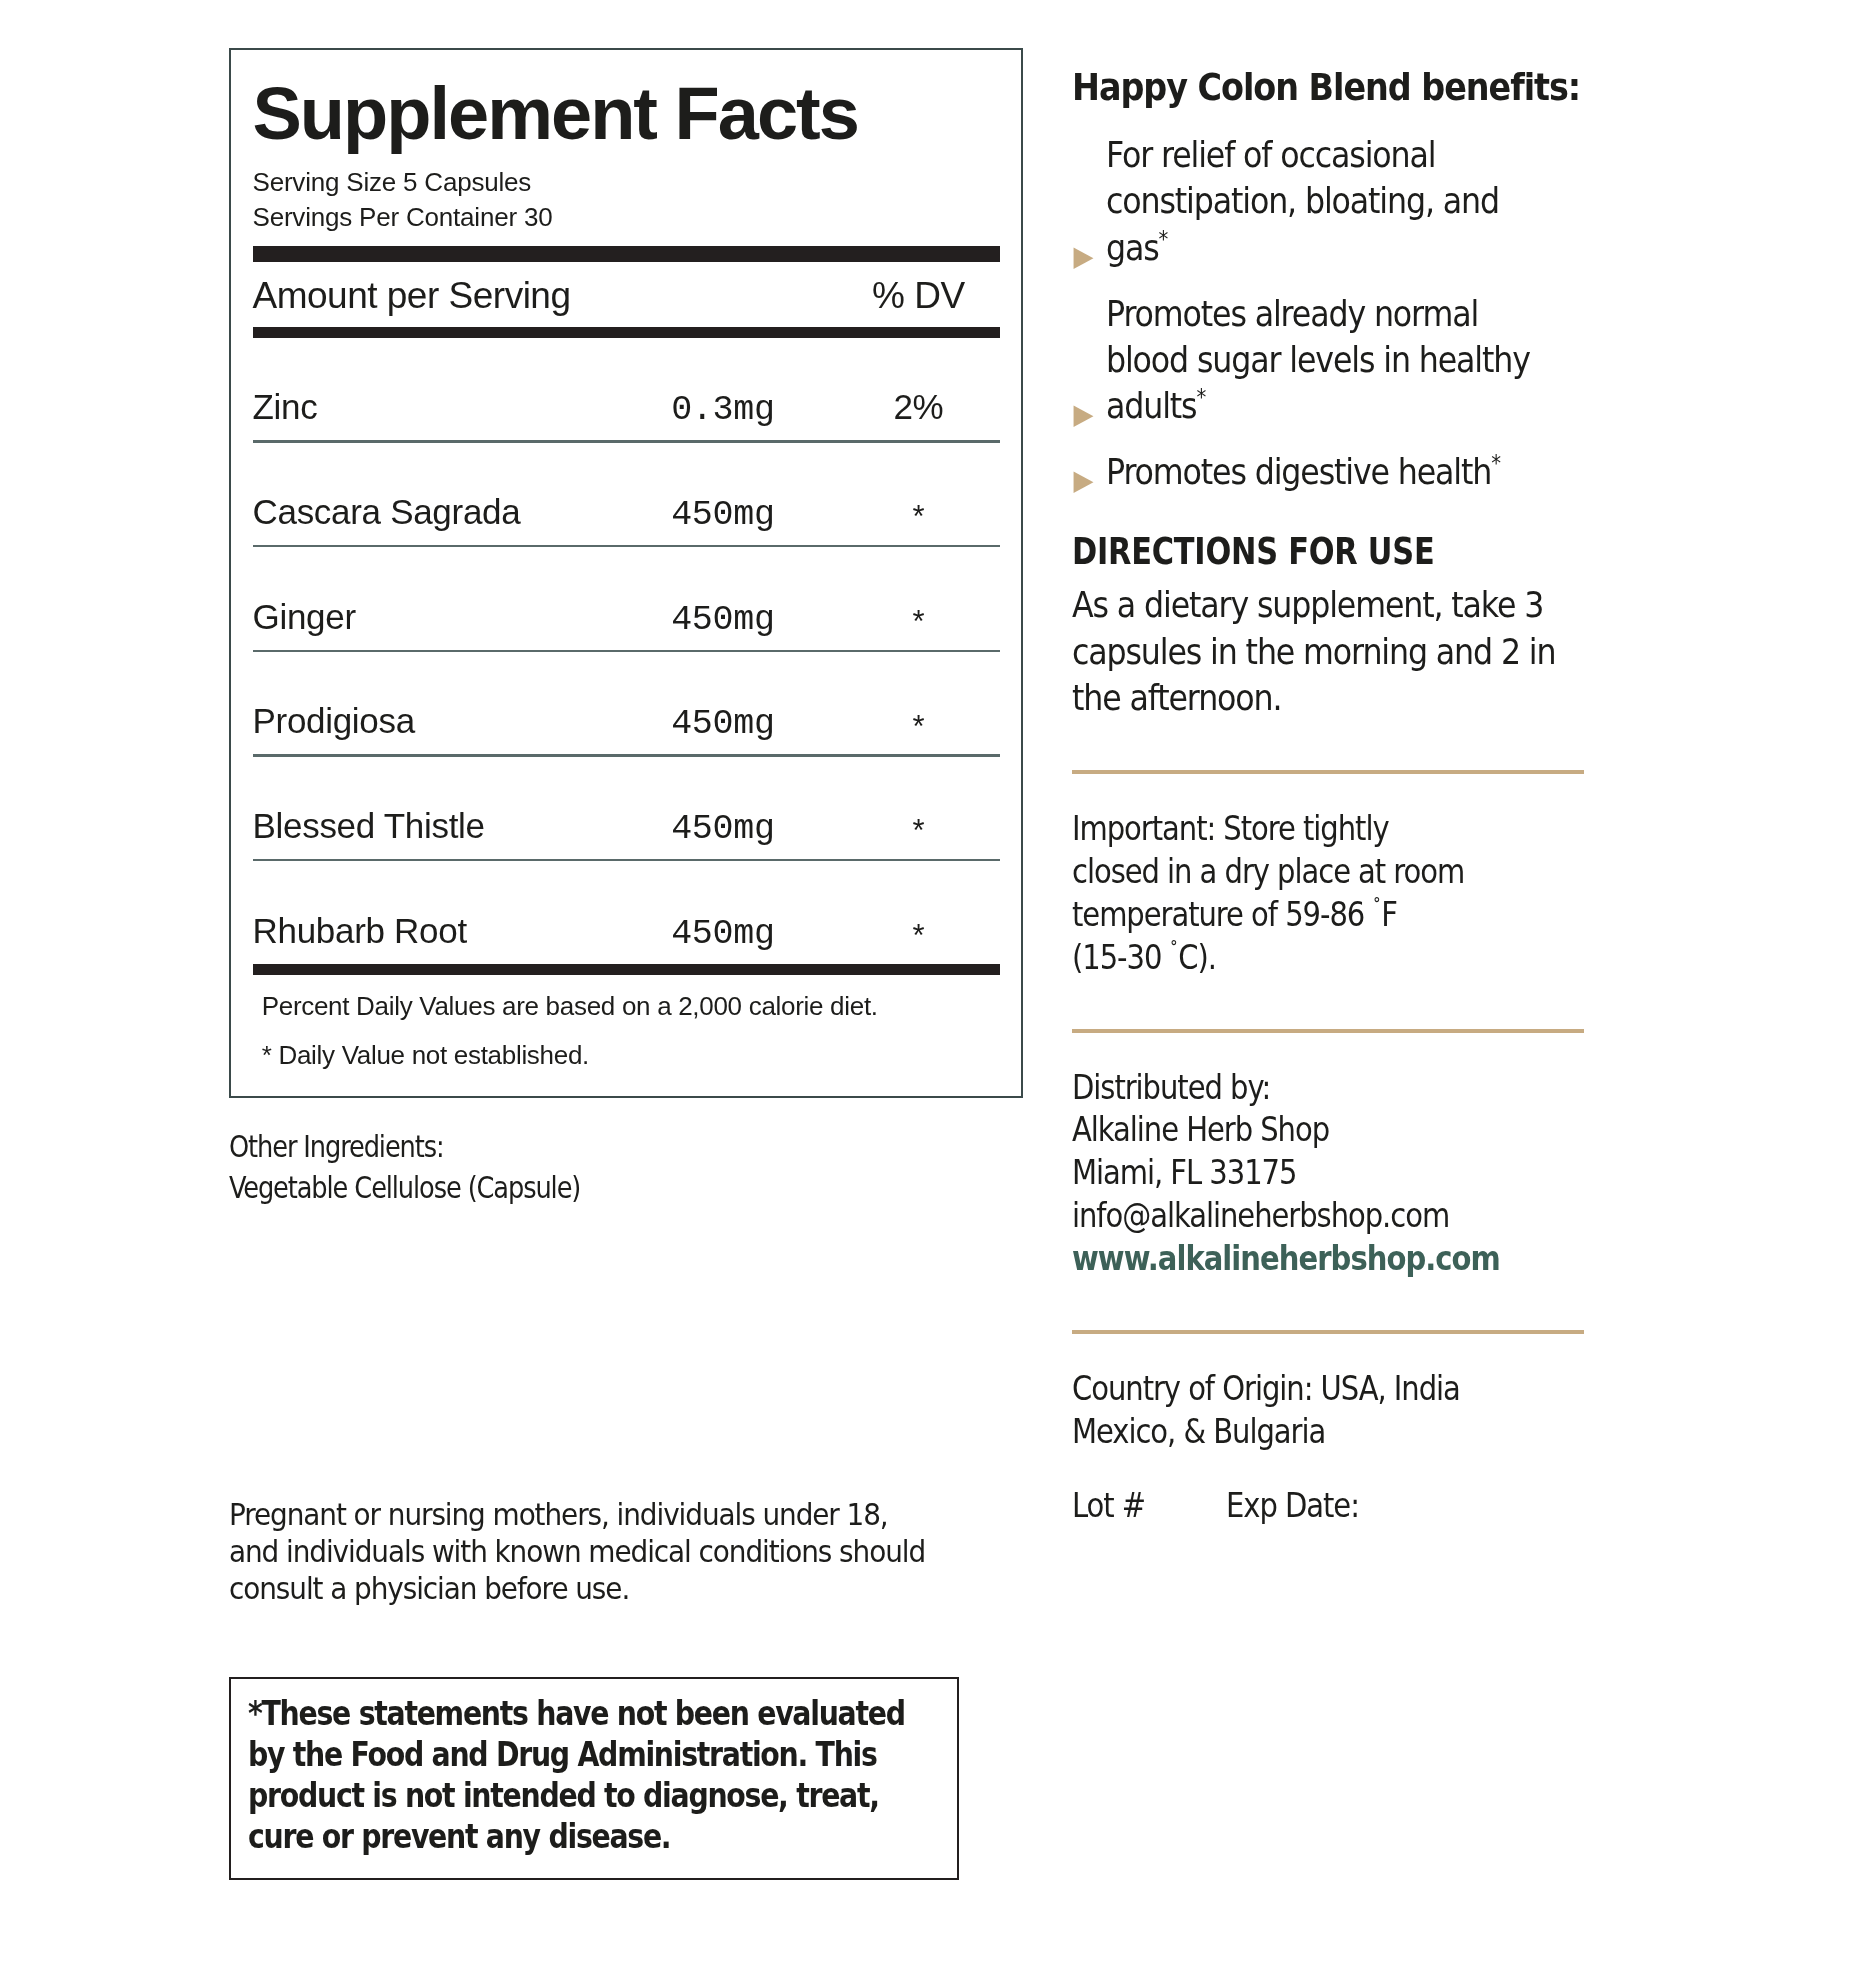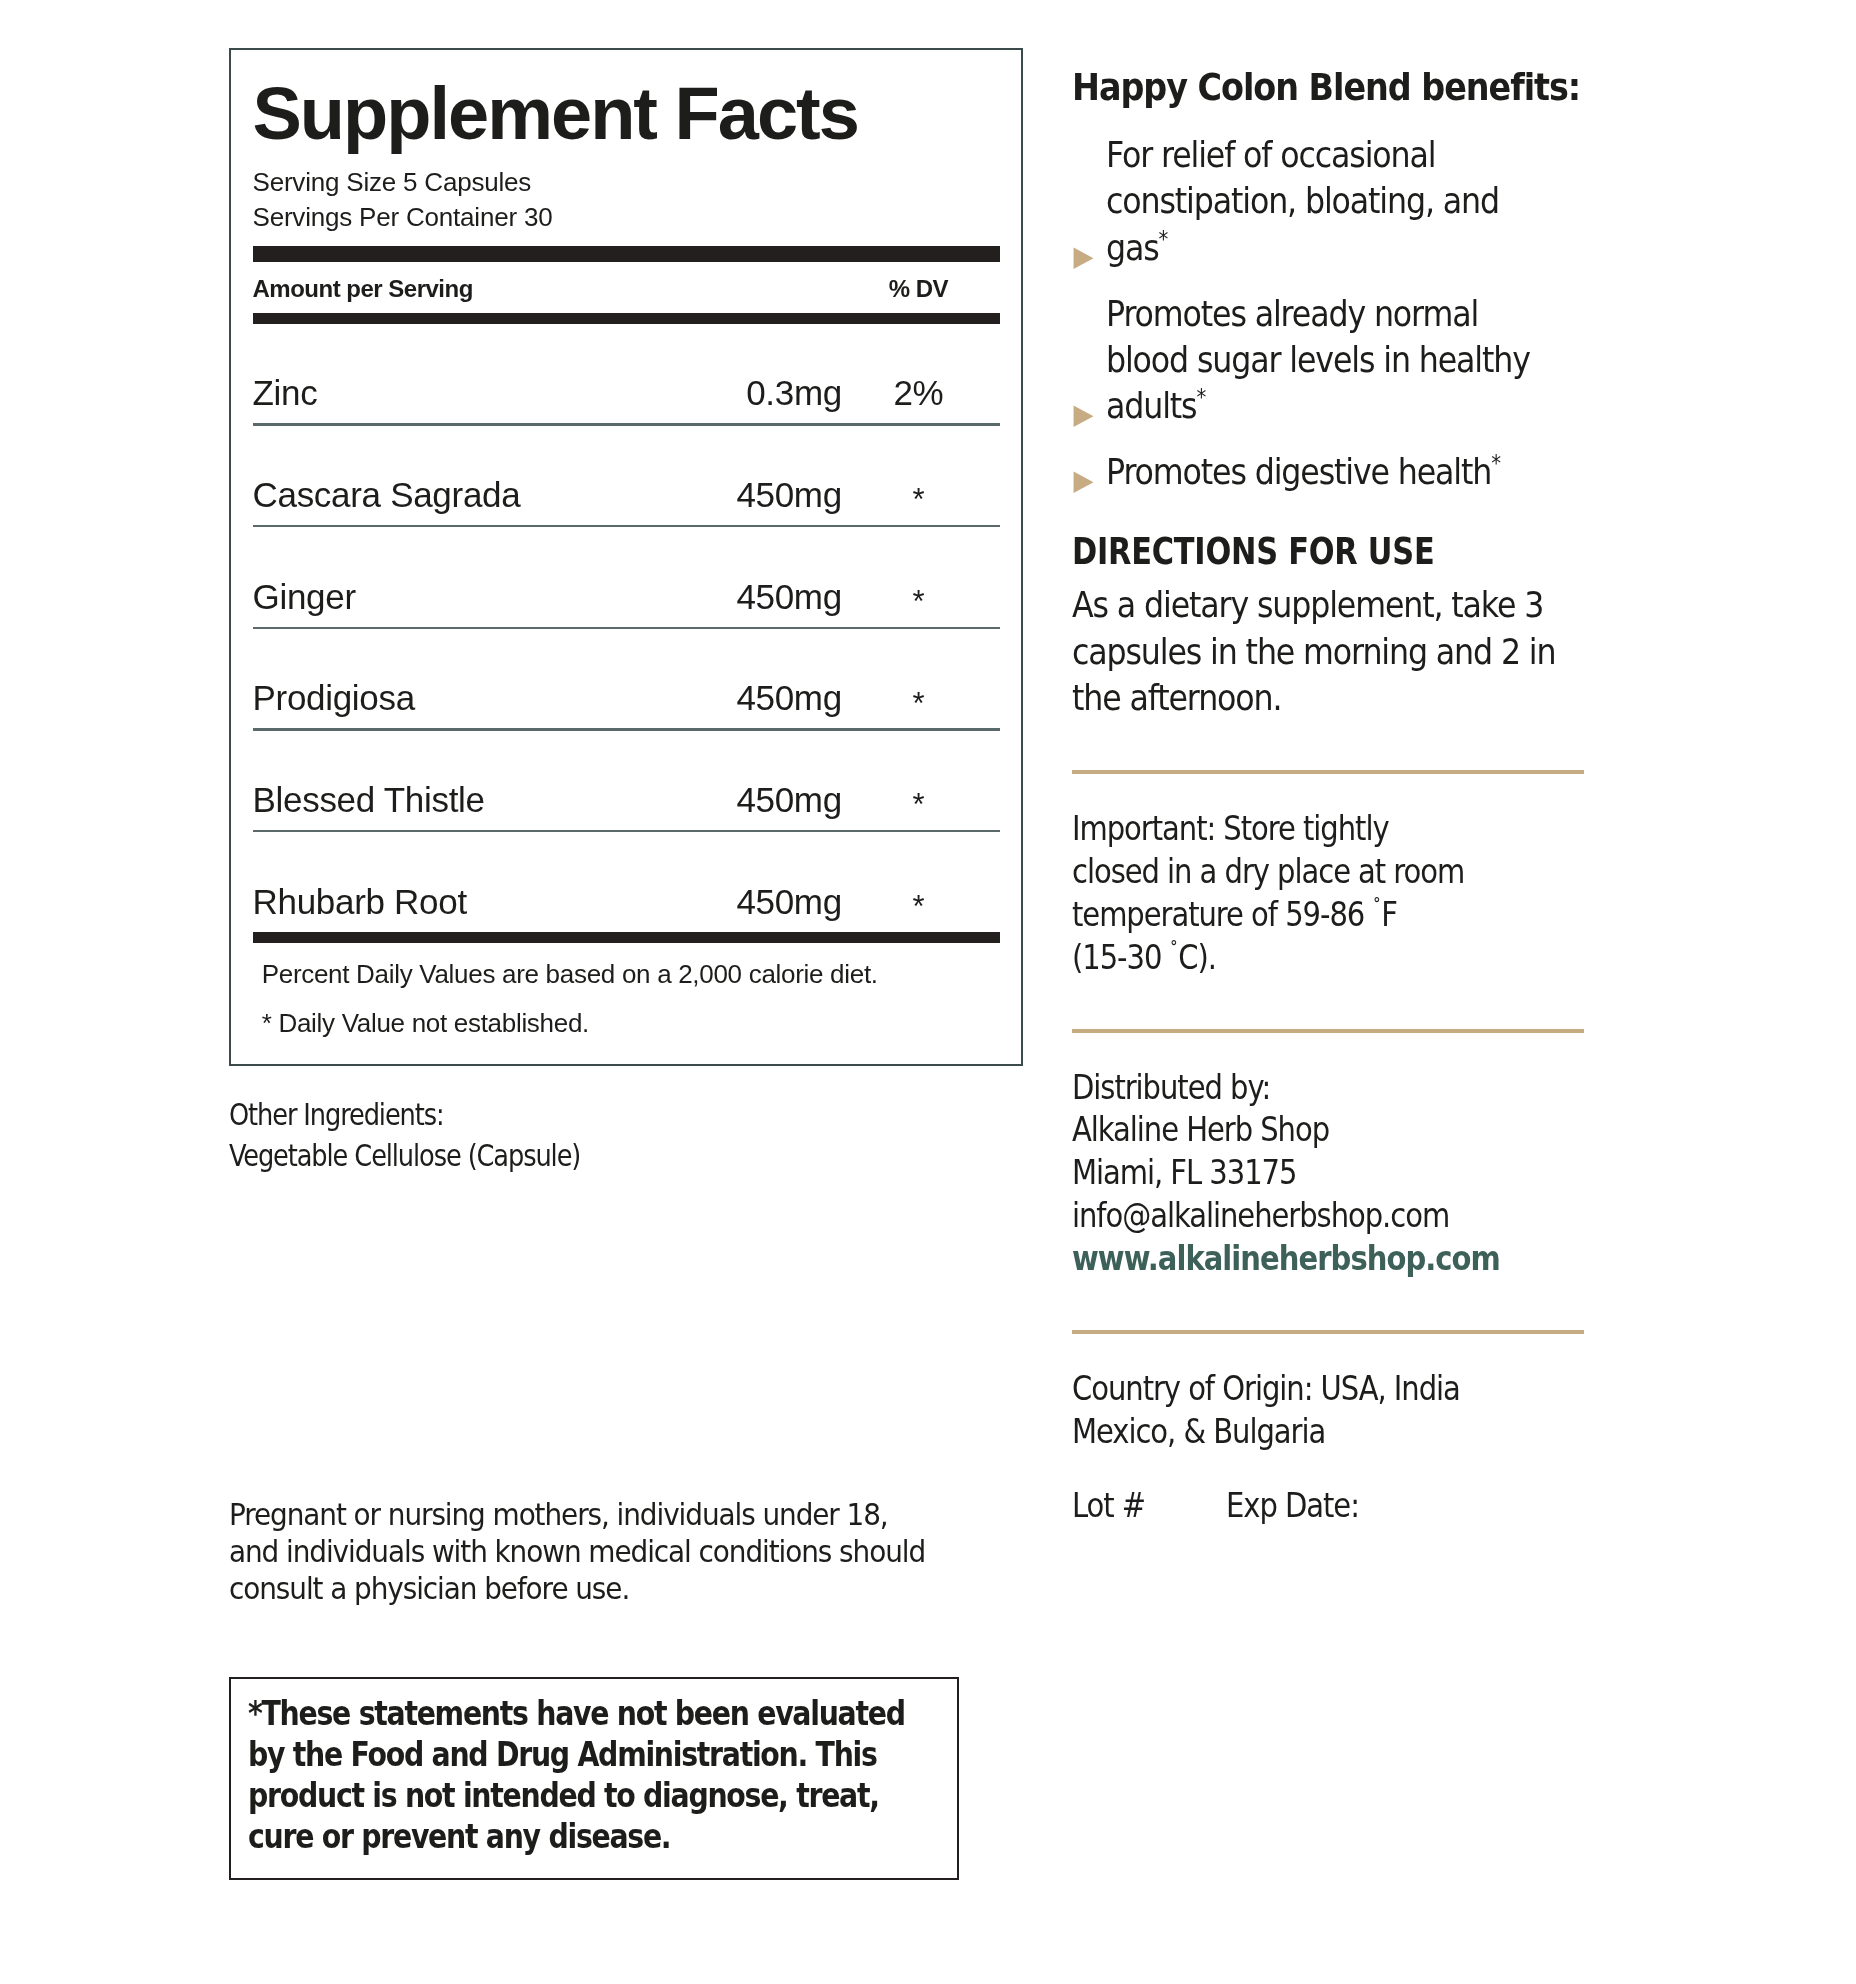--- a/index.html
+++ b/index.html
@@ -64,22 +64,22 @@
     background: #231f1f;
   }
   .rule-thin {
     height: 2.3px;
     background: #5a6a6a;
   }
 
   .sf-head-row {
     display: flex;
     align-items: baseline;
-    font-weight: bold;
-    font-size: 24px;
+    font-weight: normal;
+    font-size: 37px;
     letter-spacing: -0.5px;
     padding: 12.3px 0 10.7px 0;
   }
   .sf-head-row .c-name { flex: 1 1 auto; }
   .sf-head-row .c-dv {
     width: 153px;
     text-align: center;
     padding-right: 4.6px;
   }
 
@@ -90,21 +90,22 @@
     letter-spacing: -0.3px;
     padding: 8.4px 0 10px 0;
     margin-top: 41px;
   }
   .sf-row .c-name {
     flex: 1 1 auto;
     white-space: nowrap;
   }
   .sf-row .c-amt {
     width: 238px;
-    text-align: right;
+    text-align: center;
+    font-family: Liberation Mono, monospace;
   }
   .sf-row .c-dv {
     width: 153px;
     text-align: center;
     padding-right: 4.6px;
   }
   .sf-row .c-dv.star {
     font-size: 31px;
     position: relative;
     top: 3.1px;

